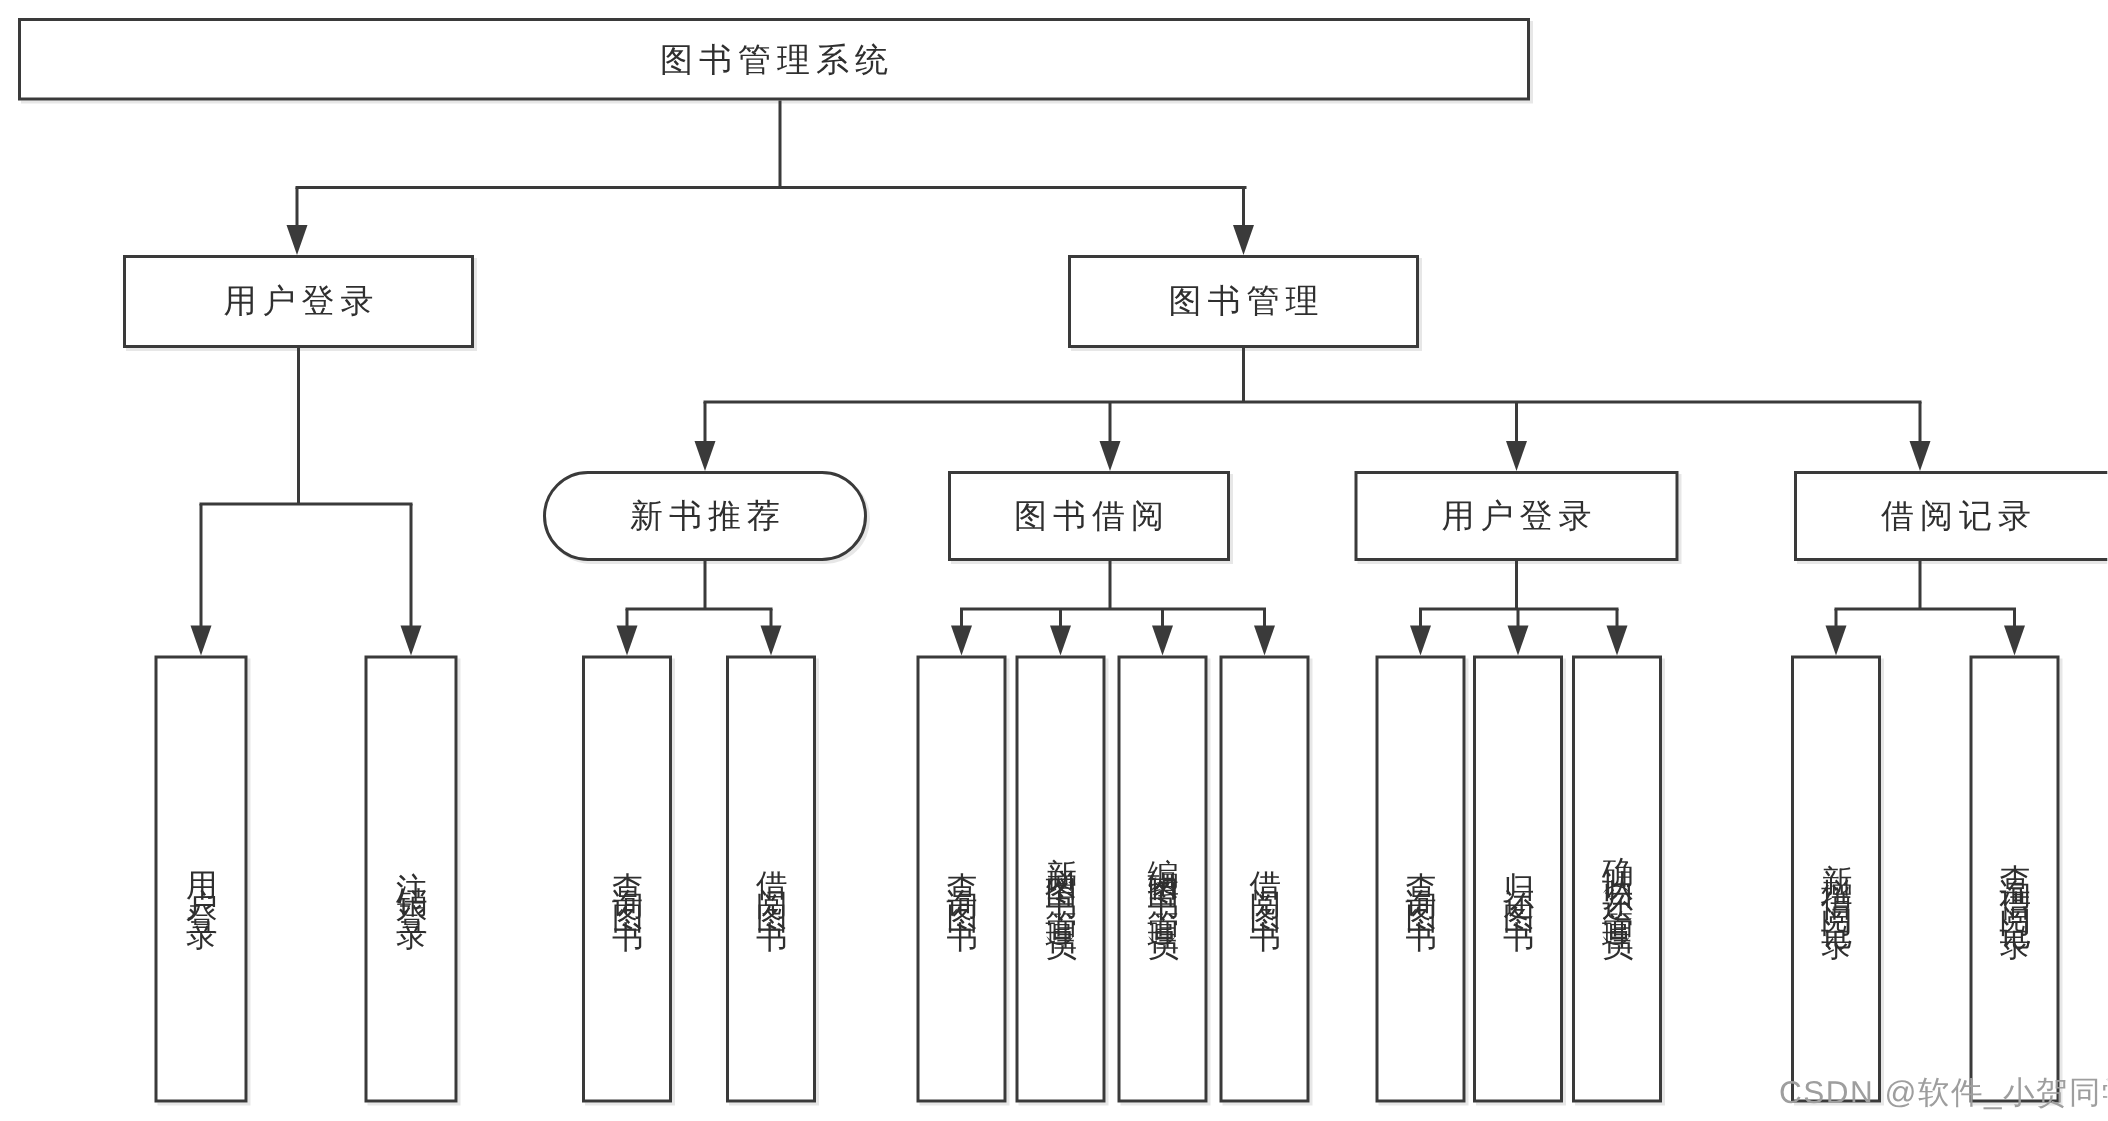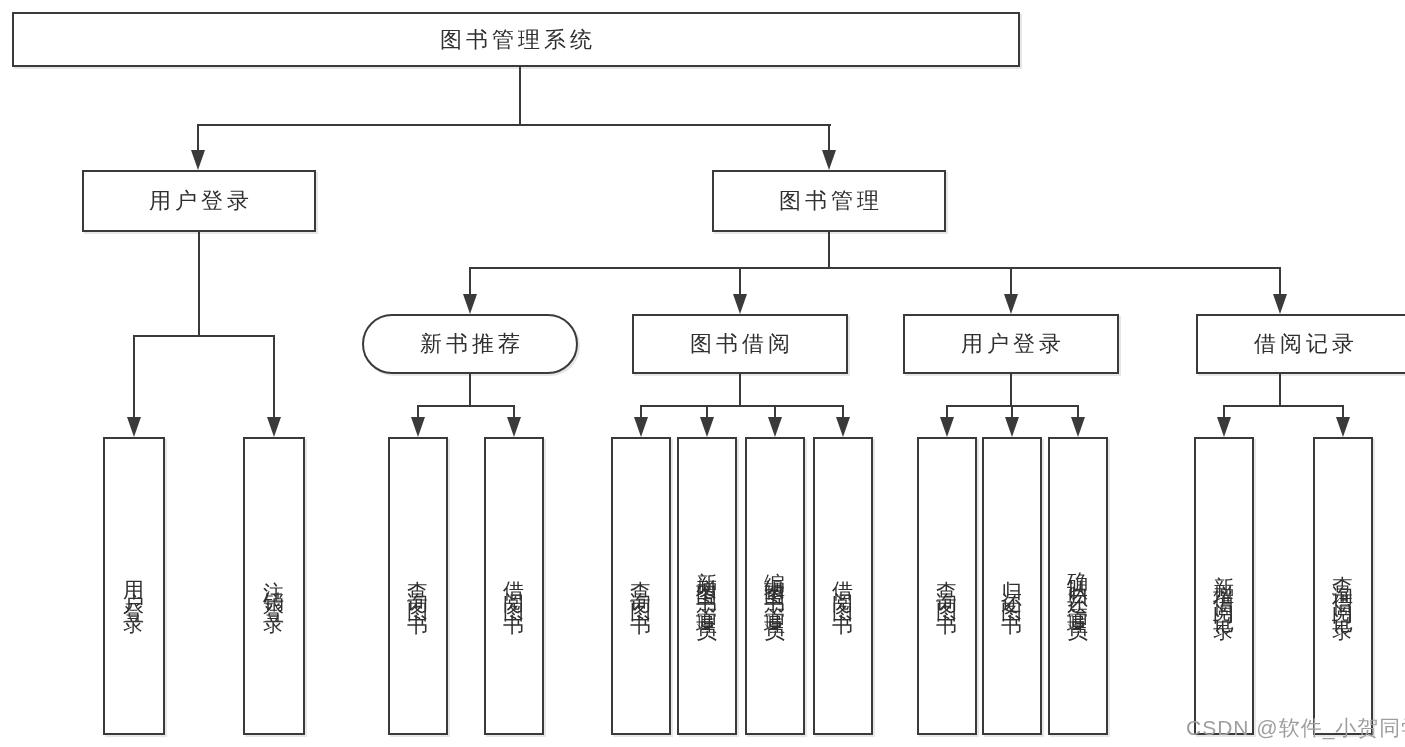--- a/index.html
+++ b/index.html
@@ -66,21 +66,21 @@
   <div class="box" style="left:82px;top:170px;width:234px;height:62px;">
     <span class="hlabel">用户登录</span>
   </div>
   <div class="box" style="left:712px;top:170px;width:234px;height:62px;">
     <span class="hlabel">图书管理</span>
   </div>
 
   <div class="box" style="left:362px;top:314px;width:216px;height:60px;border-radius:30px;">
     <span class="hlabel">新书推荐</span>
   </div>
-  <div class="box" style="left:632px;top:314px;width:216px;height:60px;">
+  <div class="box" style="left:632px;top:314px;width:188px;height:60px;">
     <span class="hlabel">图书借阅</span>
   </div>
   <div class="box" style="left:903px;top:314px;width:216px;height:60px;">
     <span class="hlabel">用户登录</span>
   </div>
   <div class="box" style="left:1196px;top:314px;width:216px;height:60px;">
     <span class="hlabel">借阅记录</span>
   </div>
 
   <div class="box leaf" style="left:103px;top:437px;width:62px;height:298px;">

